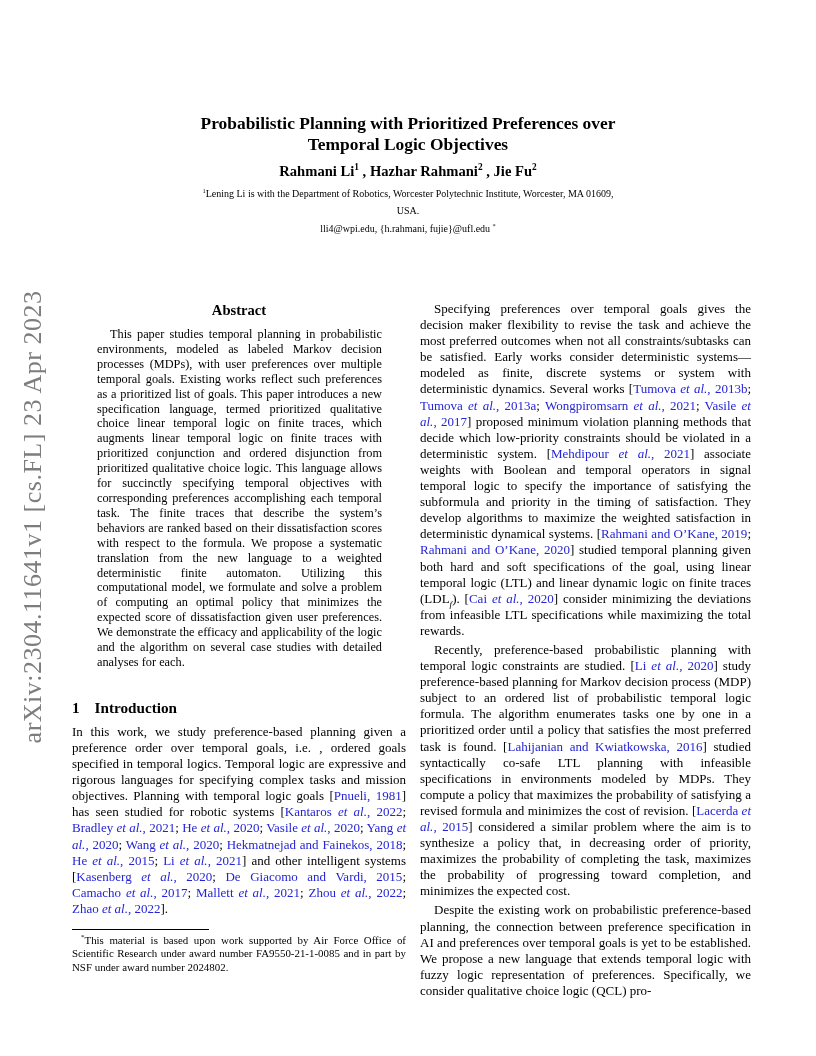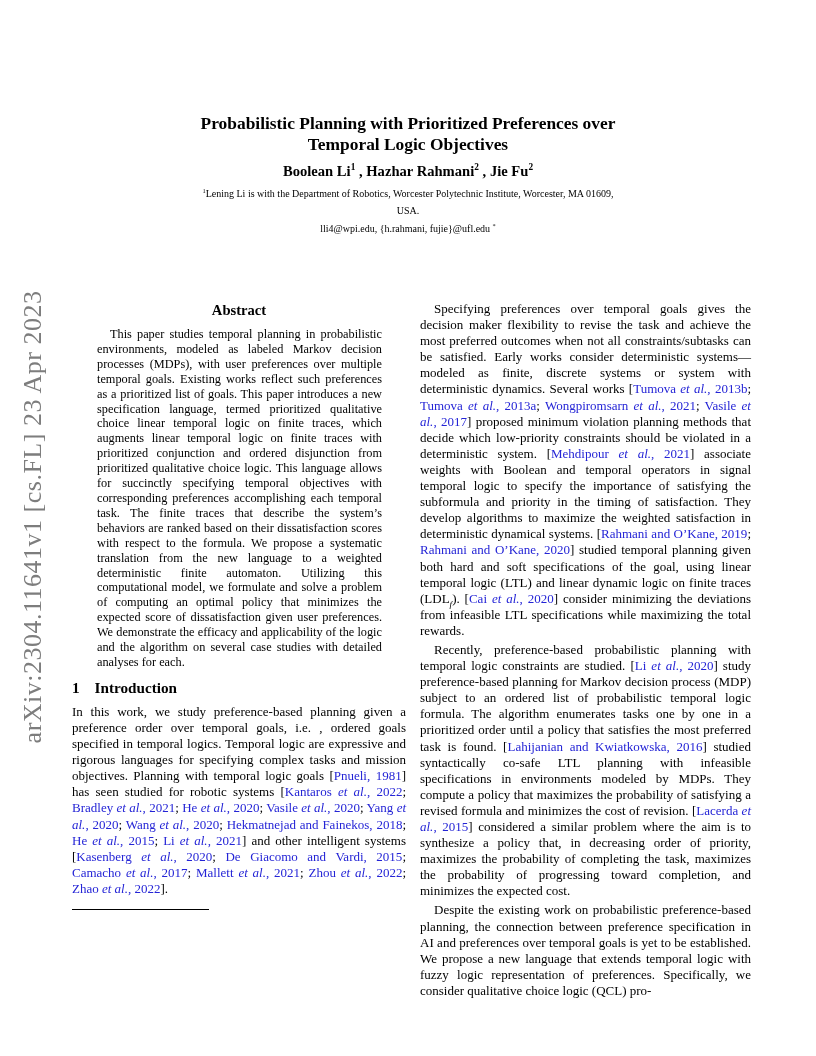--- a/index.html
+++ b/index.html
@@ -60,21 +60,21 @@
     margin:4px 0 0 0;
   }
   .abstract-body{
     margin:8px 24px 0 25px;
     font-size:12.3px;
     line-height:14.9px;
     text-indent:13px;
     text-align:justify;
   }
   .section-head{
-    margin:9px 0 7px 0;
+    margin:29px 0 7px 0;
     font-size:15.2px;
     font-weight:bold;
     line-height:18px;
     text-align:left;
   }
   .section-head .secnum{margin-right:15px;}
   p.body-par{margin:3px 0 0 0;}
   p.indent{text-indent:14px;}
   
   .footnote{
@@ -100,39 +100,40 @@
 
 <div class="page">
 
   <div class="watermark">arXiv:2304.11641v1  [cs.FL]  23 Apr 2023</div>
 
   <div class="header">
     <div class="title">
       <div>Probabilistic Planning with Prioritized Preferences over</div>
       <div>Temporal Logic Objectives</div>
     </div>
-    <div class="authors"><span class="bd">Boolean Li</span><span class="bd sp">1</span><span class="bd"> ,  </span><span class="bd">Hazhar Rahmani</span><span class="bd sp">2</span><span class="bd"> ,  </span><span class="bd">Jie Fu</span><span class="bd sp">2</span></div>
+    <div class="authors"><span class="bd">Rahmani Li</span><span class="bd sp">1</span><span class="bd"> ,  </span><span class="bd">Hazhar Rahmani</span><span class="bd sp">2</span><span class="bd"> ,  </span><span class="bd">Jie Fu</span><span class="bd sp">2</span></div>
     <div class="affils">
       <div><span class="sp">1</span><span>Lening Li is with the Department of Robotics, Worcester Polytechnic Institute, Worcester, MA 01609,</span></div>
       <div><span>USA.</span></div>
       <div><span>lli4@wpi.edu, {h.rahmani, fujie}@ufl.edu </span><span class="sp">*</span></div>
     </div>
   </div>
 
   <div class="col col-left">
     <div class="abstract-head">Abstract</div>
     <p class="abstract-body">This paper studies temporal planning in probabilistic environments, modeled as labeled Markov decision processes (MDPs), with user preferences over multiple temporal goals. Existing works reflect such preferences as a prioritized list of goals. This paper introduces a new specification language, termed prioritized qualitative choice linear temporal logic on finite traces, which augments linear temporal logic on finite traces with prioritized conjunction and ordered disjunction from prioritized qualitative choice logic. This language allows for succinctly specifying temporal objectives with corresponding preferences accomplishing each temporal task. The finite traces that describe the system’s behaviors are ranked based on their dissatisfaction scores with respect to the formula. We propose a systematic translation from the new language to a weighted deterministic finite automaton. Utilizing this computational model, we formulate and solve a problem of computing an optimal policy that minimizes the expected score of dissatisfaction given user preferences. We demonstrate the efficacy and applicability of the logic and the algorithm on several case studies with detailed analyses for each.</p>
 
     <div class="section-head">
       <span class="secnum">1</span><span>Introduction</span>
     </div>
     <p class="body-par"><span>In this work, we study preference-based planning given a preference order over temporal goals, i.e. , ordered goals specified in temporal logics.  Temporal logic are expressive and rigorous languages for specifying complex tasks and mission objectives. Planning with temporal logic goals [</span><span class="cite">Pnueli, 1981</span><span>] has seen studied for robotic systems  [</span><span class="cite">Kantaros </span><span class="cite it">et al.</span><span class="cite">, 2022</span><span>; </span><span class="cite">Bradley </span><span class="cite it">et al.</span><span class="cite">, 2021</span><span>; </span><span class="cite">He </span><span class="cite it">et al.</span><span class="cite">, 2020</span><span>; </span><span class="cite">Vasile </span><span class="cite it">et al.</span><span class="cite">, 2020</span><span>; </span><span class="cite">Yang </span><span class="cite it">et al.</span><span class="cite">, 2020</span><span>; </span><span class="cite">Wang </span><span class="cite it">et al.</span><span class="cite">, 2020</span><span>; </span><span class="cite">Hekmatnejad and Fainekos, 2018</span><span>; </span><span class="cite">He </span><span class="cite it">et al.</span><span class="cite">, 2015</span><span>; </span><span class="cite">Li </span><span class="cite it">et al.</span><span class="cite">, 2021</span><span>] and other intelligent systems [</span><span class="cite">Kasenberg </span><span class="cite it">et al.</span><span class="cite">, 2020</span><span>; </span><span class="cite">De Giacomo and Vardi, 2015</span><span>; </span><span class="cite">Camacho </span><span class="cite it">et al.</span><span class="cite">, 2017</span><span>; </span><span class="cite">Mallett </span><span class="cite it">et al.</span><span class="cite">, 2021</span><span>; </span><span class="cite">Zhou </span><span class="cite it">et al.</span><span class="cite">, 2022</span><span>; </span><span class="cite">Zhao </span><span class="cite it">et al.</span><span class="cite">, 2022</span><span>].</span></p>
 
     <div class="footnote">
       <div class="fnrule"></div>
+      <p class="fn-text"><span class="sp">*</span><span>This material is based upon work supported by Air Force Office of Scientific Research under award number FA9550-21-1-0085 and in part by NSF under award number 2024802.</span></p>
     </div>
   </div>
 
   <div class="col col-right">
     <p class="body-par indent"><span>Specifying preferences over temporal goals gives the decision maker flexibility to revise the task and achieve the most preferred outcomes when not all constraints/subtasks can be satisfied.  Early works consider deterministic systems—modeled as finite, discrete systems or system with deterministic dynamics.  Several works [</span><span class="cite">Tumova </span><span class="cite it">et al.</span><span class="cite">, 2013b</span><span>; </span><span class="cite">Tumova </span><span class="cite it">et al.</span><span class="cite">, 2013a</span><span>; </span><span class="cite">Wongpiromsarn </span><span class="cite it">et al.</span><span class="cite">, 2021</span><span>; </span><span class="cite">Vasile </span><span class="cite it">et al.</span><span class="cite">, 2017</span><span>] proposed minimum violation planning methods that decide which low-priority constraints should be violated in a deterministic system. [</span><span class="cite">Mehdipour </span><span class="cite it">et al.</span><span class="cite">, 2021</span><span>] associate weights with Boolean and temporal operators in signal temporal logic to specify the importance of satisfying the subformula and priority in the timing of satisfaction.  They develop algorithms to maximize the weighted satisfaction in deterministic dynamical systems. [</span><span class="cite">Rahmani and O’Kane, 2019</span><span>; </span><span class="cite">Rahmani and O’Kane, 2020</span><span>] studied temporal planning given both hard and soft specifications of the goal, using linear temporal logic (LTL) and linear dynamic logic on finite traces (LDL</span><span class="sb it">f</span><span>).  [</span><span class="cite">Cai </span><span class="cite it">et al.</span><span class="cite">, 2020</span><span>] consider minimizing the deviations from infeasible LTL specifications while maximizing the total rewards.</span></p>
     <p class="body-par indent"><span>Recently, preference-based probabilistic planning with temporal logic constraints are studied.  [</span><span class="cite">Li </span><span class="cite it">et al.</span><span class="cite">, 2020</span><span>] study preference-based planning for Markov decision process (MDP) subject to an ordered list of probabilistic temporal logic formula.  The algorithm enumerates tasks one by one in a prioritized order until a policy that satisfies the most preferred task is found. [</span><span class="cite">Lahijanian and Kwiatkowska, 2016</span><span>] studied syntactically co-safe LTL planning with infeasible specifications in environments modeled by MDPs. They compute a policy that maximizes the probability of satisfying a revised formula and minimizes the cost of revision.  [</span><span class="cite">Lacerda </span><span class="cite it">et al.</span><span class="cite">, 2015</span><span>] considered a similar problem where the aim is to synthesize a policy that, in decreasing order of priority, maximizes the probability of completing the task, maximizes the probability of progressing toward completion, and minimizes the expected cost.</span></p>
     <p class="body-par indent"><span>Despite the existing work on probabilistic preference-based planning, the connection between preference specification in AI and preferences over temporal goals is yet to be established.  We propose a new language that extends temporal logic with fuzzy logic representation of preferences. Specifically, we consider qualitative choice logic (QCL) pro-</span></p>
   </div>
 
 </div>

